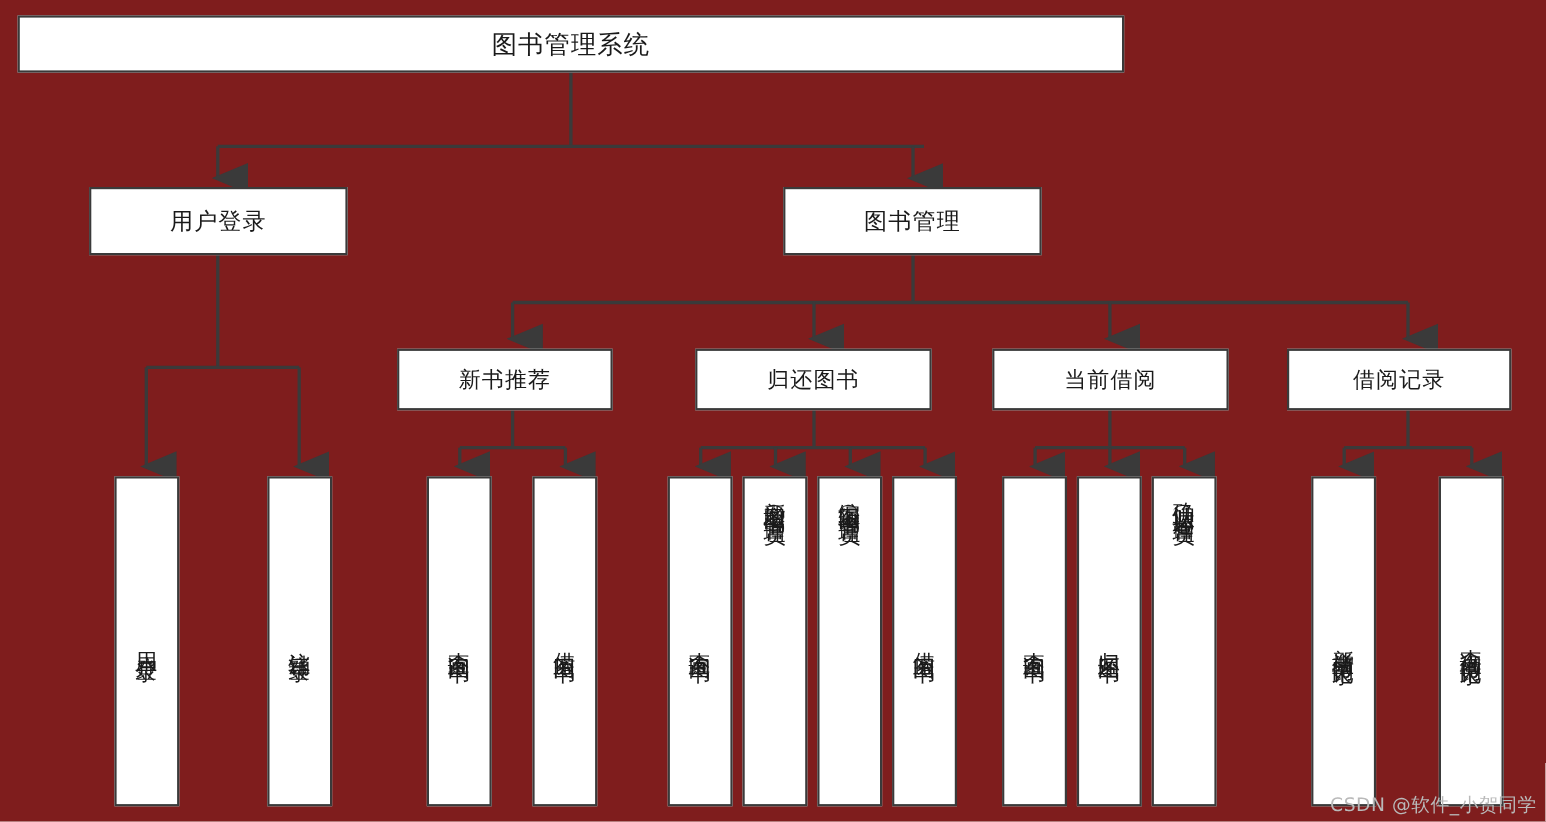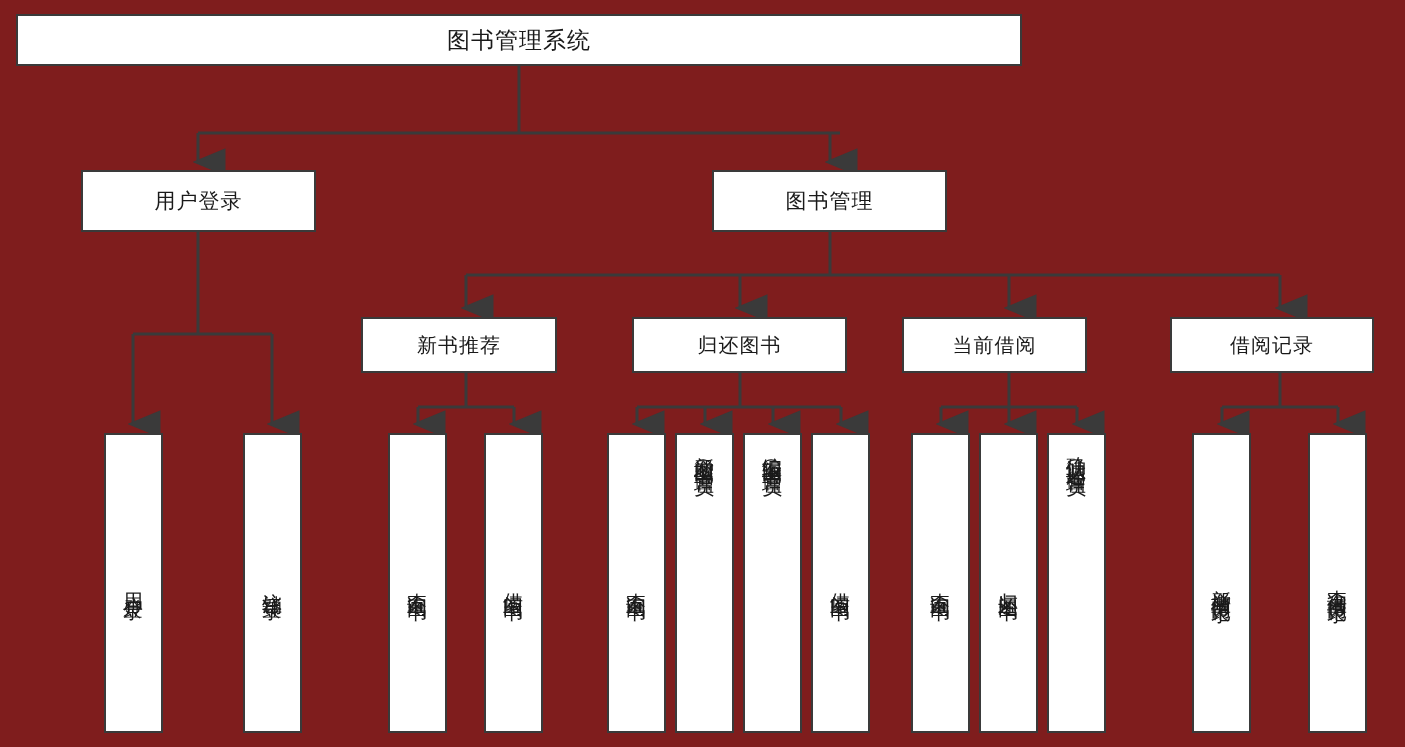--- a/index.html
+++ b/index.html
@@ -142,21 +142,21 @@
   <div class="node level2" style="left:712px; top:170px; width:235px; height:62px;align-items:center;">
     <span>图书管理</span>
   </div>
 
   <div class="node level3" style="left:361px; top:317px; width:196px; height:56px;">
     <span>新书推荐</span>
   </div>
   <div class="node level3" style="left:632px; top:317px; width:215px; height:56px;">
     <span>归还图书</span>
   </div>
-  <div class="node level3" style="left:902px; top:317px; width:185px; height:56px;">
+  <div class="node level3" style="left:902px; top:317px; width:215px; height:56px;">
     <span>当前借阅</span>
   </div>
   <div class="node level3" style="left:1170px; top:317px; width:204px; height:56px;">
     <span>借阅记录</span>
   </div>
 
   <div class="node leaf centered" style="left:104px; top:433px; width:59px; height:300px;">
     <span class="vtext">用户登录</span>
   </div>
   <div class="node leaf centered" style="left:243px; top:433px; width:59px; height:300px;">
@@ -193,14 +193,15 @@
     <span class="vtext">确认归还（管理员）</span>
   </div>
 
   <div class="node leaf centered" style="left:1192px; top:433px; width:59px; height:300px;">
     <span class="vtext">新增借阅记录</span>
   </div>
   <div class="node leaf centered" style="left:1308px; top:433px; width:59px; height:300px;">
     <span class="vtext">查询借阅记录</span>
   </div>
 
+  <div class="watermark">CSDN @软件_小贺同学</div>
 
 </div>
 
 </body></html>

